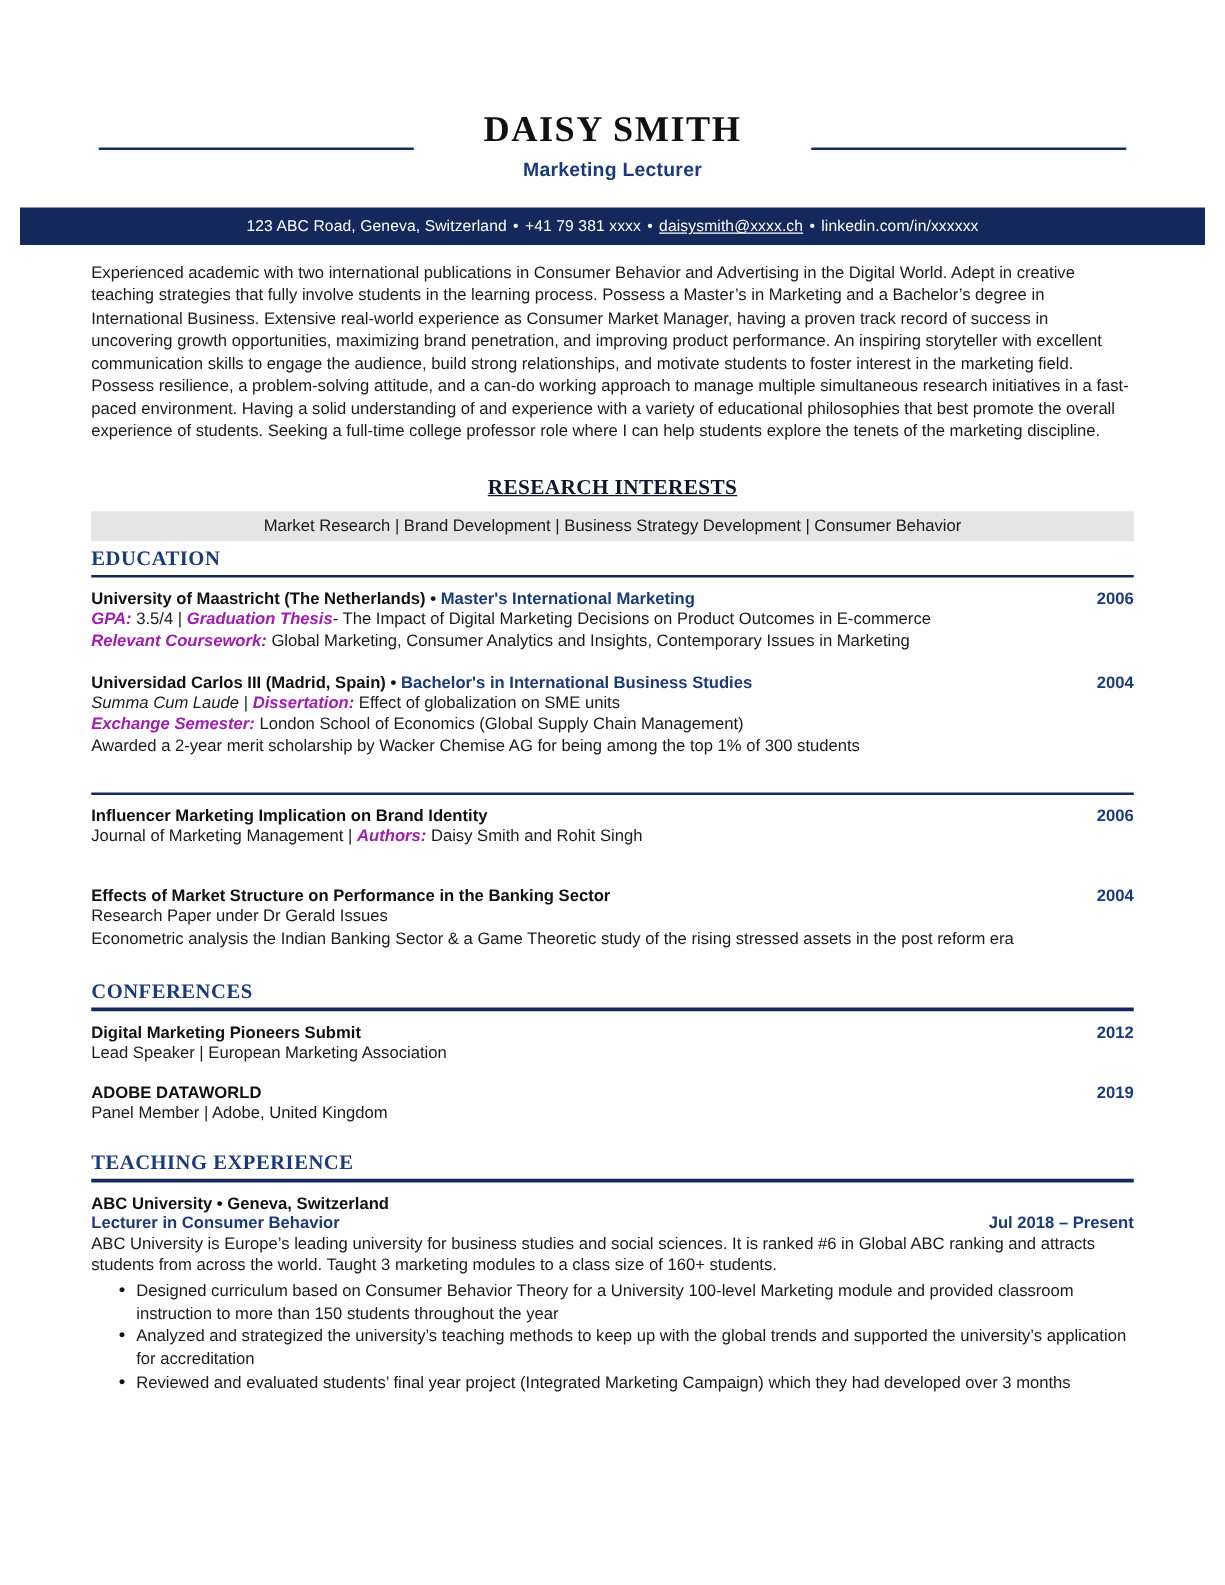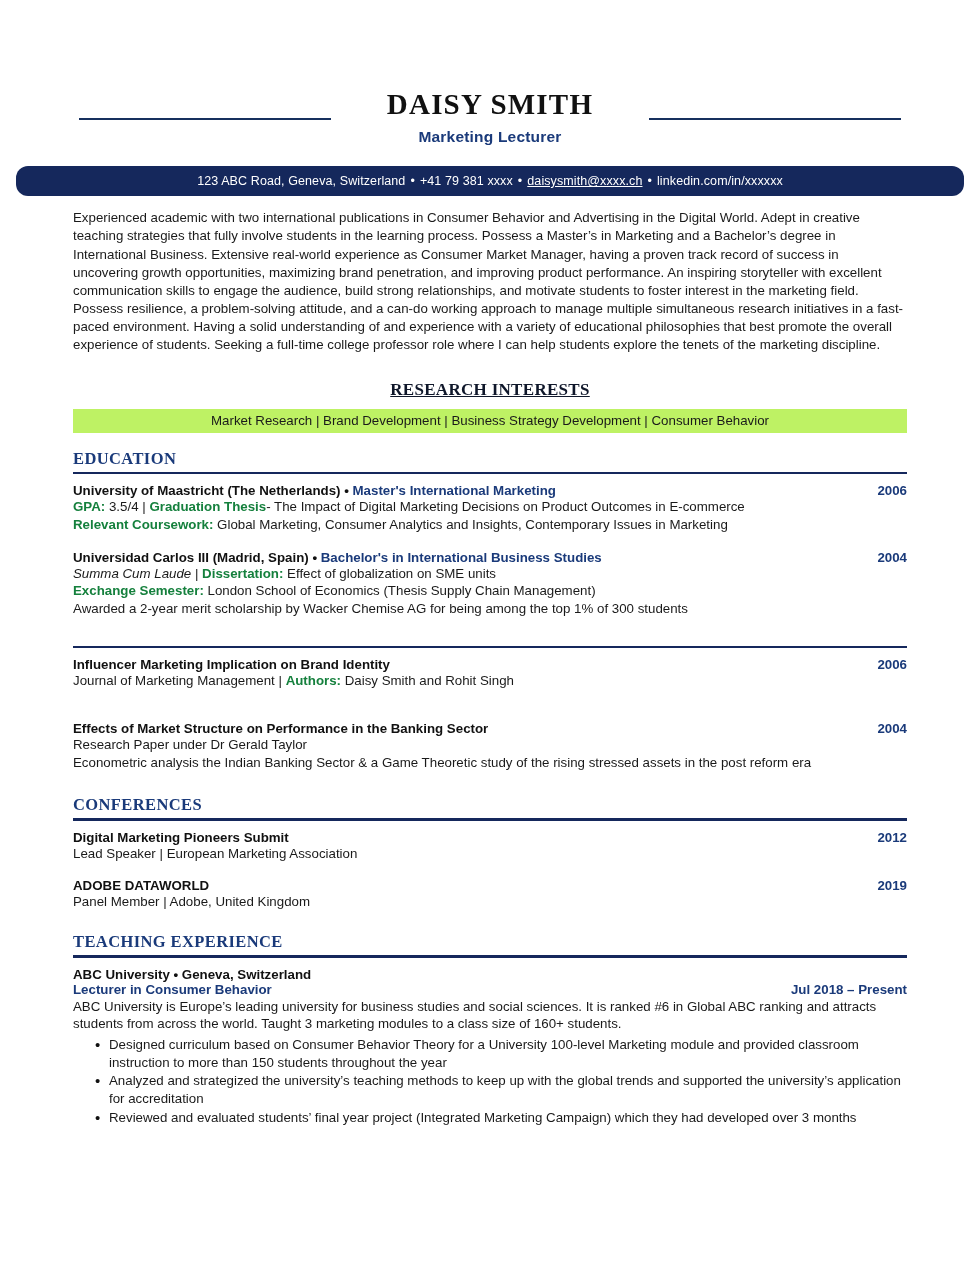--- a/index.html
+++ b/index.html
@@ -64,21 +64,20 @@
   .contact-bar {
     margin-top: 20px;
     background: #15285c;
     color: #ffffff;
     height: 30px;
     display: flex;
     align-items: center;
     justify-content: center;
     font-size: 12.5px;
     letter-spacing: .1px;
-    border-radius: 12px;
   }
   .contact-bar .sep { padding: 0 5px; }
   .contact-bar a {
     color: #ffffff;
     text-decoration: underline;
   }
 
   
   .content {
     padding: 0 57px;
@@ -97,30 +96,30 @@
     text-align: center;
     font-family: "Liberation Serif", serif;
     font-size: 17px;
     font-weight: bold;
     color: #0f172a;
     text-decoration: underline;
     letter-spacing: .3px;
   }
   .ri-band {
     margin-top: 9px;
-    background: #bef264;
+    background: #e5e5e5;
     text-align: center;
     font-size: 13.3px;
     padding: 4px 0 5px 0;
     color: #1a1a1a;
   }
 
   
   .section {
-    margin-top: 16px;
+    margin-top: 4px;
   }
   .section-title {
     font-family: "Liberation Serif", serif;
     font-size: 16.5px;
     font-weight: bold;
     color: #1a3a7a;
     letter-spacing: .4px;
     padding-bottom: 3px;
   }
   .section-rule {
@@ -147,21 +146,21 @@
     font-weight: bold;
     color: #1a3a7a;
     white-space: nowrap;
     padding-left: 14px;
   }
   .entry-line {
     font-size: 13.3px;
     line-height: 1.33;
     color: #1a1a1a;
   }
-  .entry-line b { color: #15803d; }
+  .entry-line b { color: #a21caf; font-style: italic; }
   .entry-line i { font-style: italic; text-align: center; }
 
   .sub-title {
     font-size: 13.3px;
     font-weight: bold;
     color: #1a3a7a;
   }
 
   ul.bullets {
     margin: 3px 0 0 0;
@@ -238,42 +237,42 @@
       </div>
 
       <div class="entry" style="margin-top:16px;">
         <div class="entry-row">
           <div class="entry-head">
             <span>Universidad Carlos III (Madrid, Spain) • </span><span class="accent">Bachelor's in International Business Studies</span>
           </div>
           <div class="entry-date">2004</div>
         </div>
         <div class="entry-line"><i>Summa Cum Laude</i><span> | </span><b>Dissertation:</b><span> Effect of globalization on SME units</span></div>
-        <div class="entry-line"><b>Exchange Semester:</b><span> London School of Economics (Thesis Supply Chain Management)</span></div>
+        <div class="entry-line"><b>Exchange Semester:</b><span> London School of Economics (Global Supply Chain Management)</span></div>
         <div class="entry-line">Awarded a 2-year merit scholarship by Wacker Chemise AG for being among the top 1% of 300 students</div>
       </div>
     </div>
 
     <div class="section" style="margin-top:28px;">
       <div class="section-rule"></div>
 
       <div class="entry">
         <div class="entry-row">
           <div class="entry-head">Influencer Marketing Implication on Brand Identity</div>
           <div class="entry-date">2006</div>
         </div>
         <div class="entry-line"><span>Journal of Marketing Management | </span><b>Authors:</b><span> Daisy Smith and Rohit Singh</span></div>
       </div>
 
       <div class="entry" style="margin-top:31px;">
         <div class="entry-row">
           <div class="entry-head">Effects of Market Structure on Performance in the Banking Sector</div>
           <div class="entry-date">2004</div>
         </div>
-        <div class="entry-line">Research Paper under Dr Gerald Taylor</div>
+        <div class="entry-line">Research Paper under Dr Gerald Issues</div>
         <div class="entry-line">Econometric analysis the Indian Banking Sector &amp; a Game Theoretic study of the rising stressed assets in the post reform era</div>
       </div>
     </div>
 
     <div class="section" style="margin-top:24px;">
       <div class="section-title">CONFERENCES</div>
       <div class="section-rule"></div>
 
       <div class="entry">
         <div class="entry-row">

